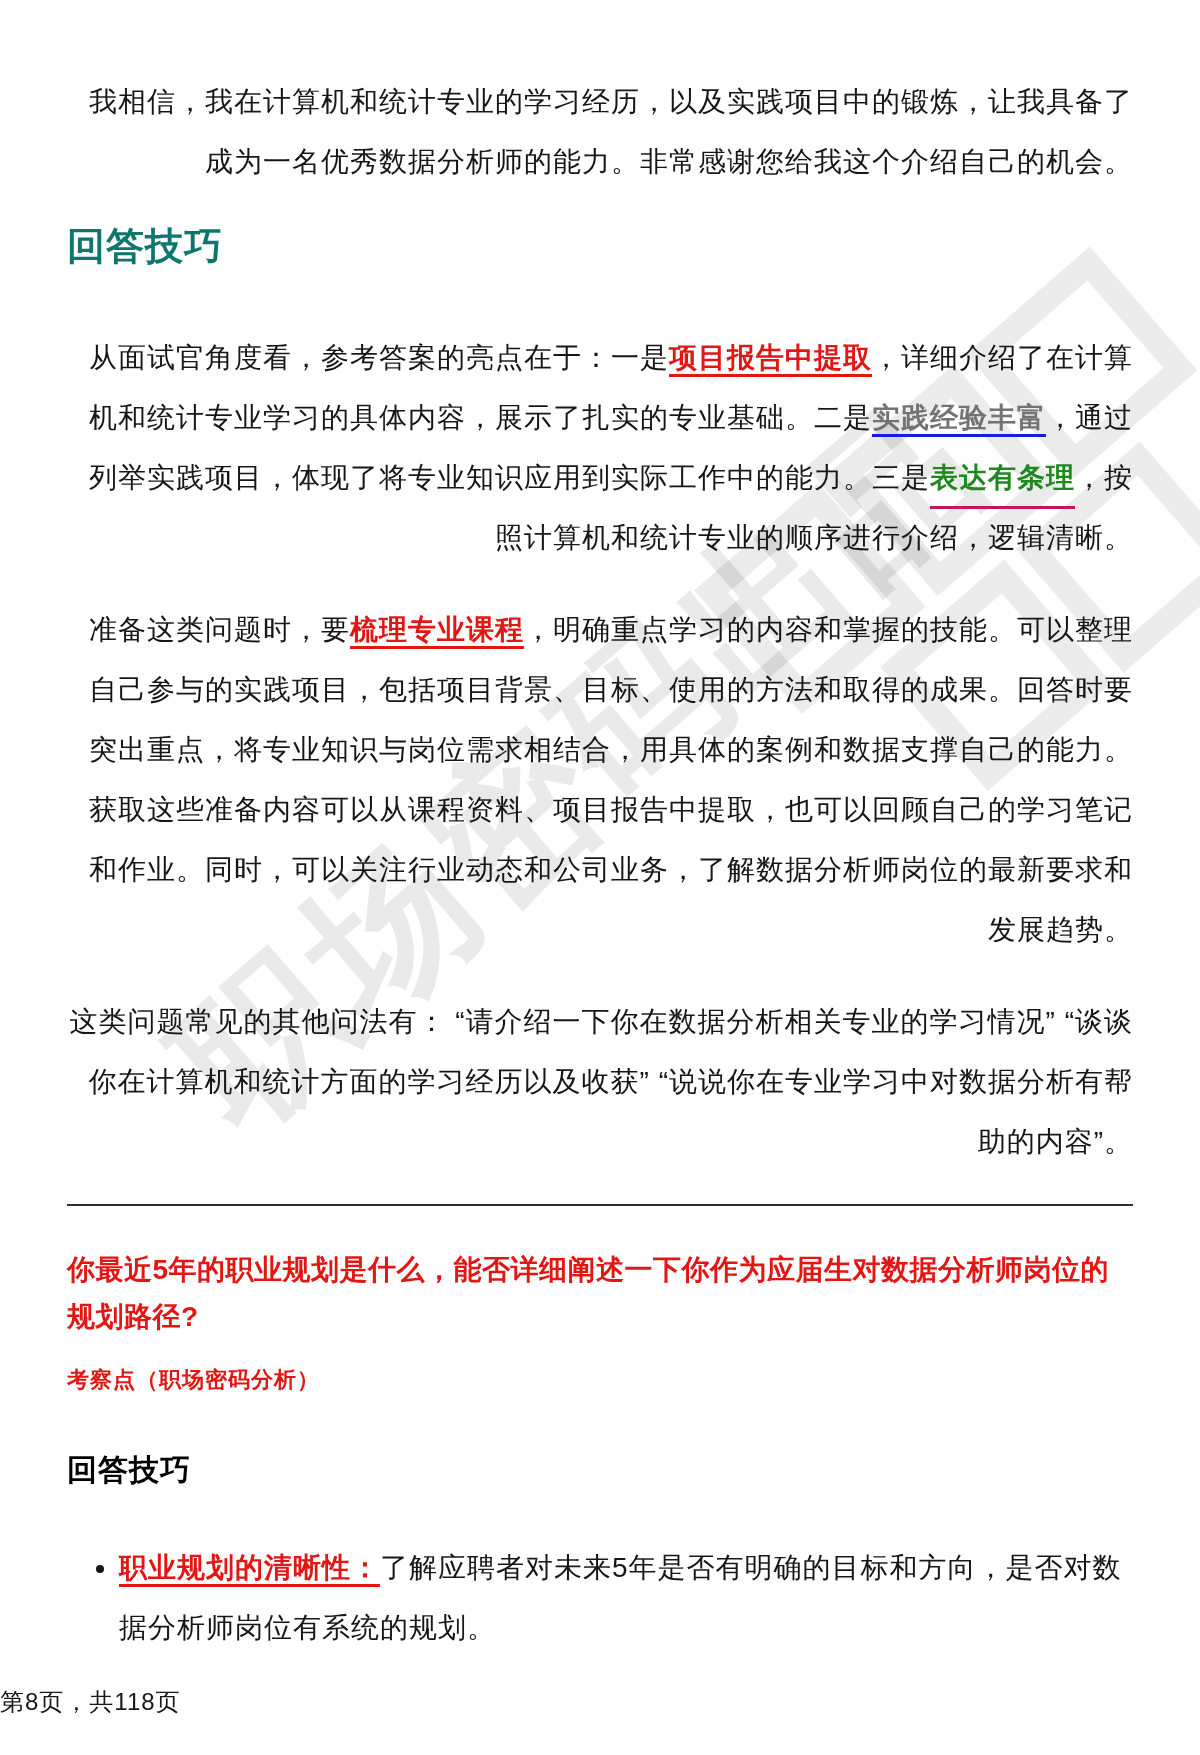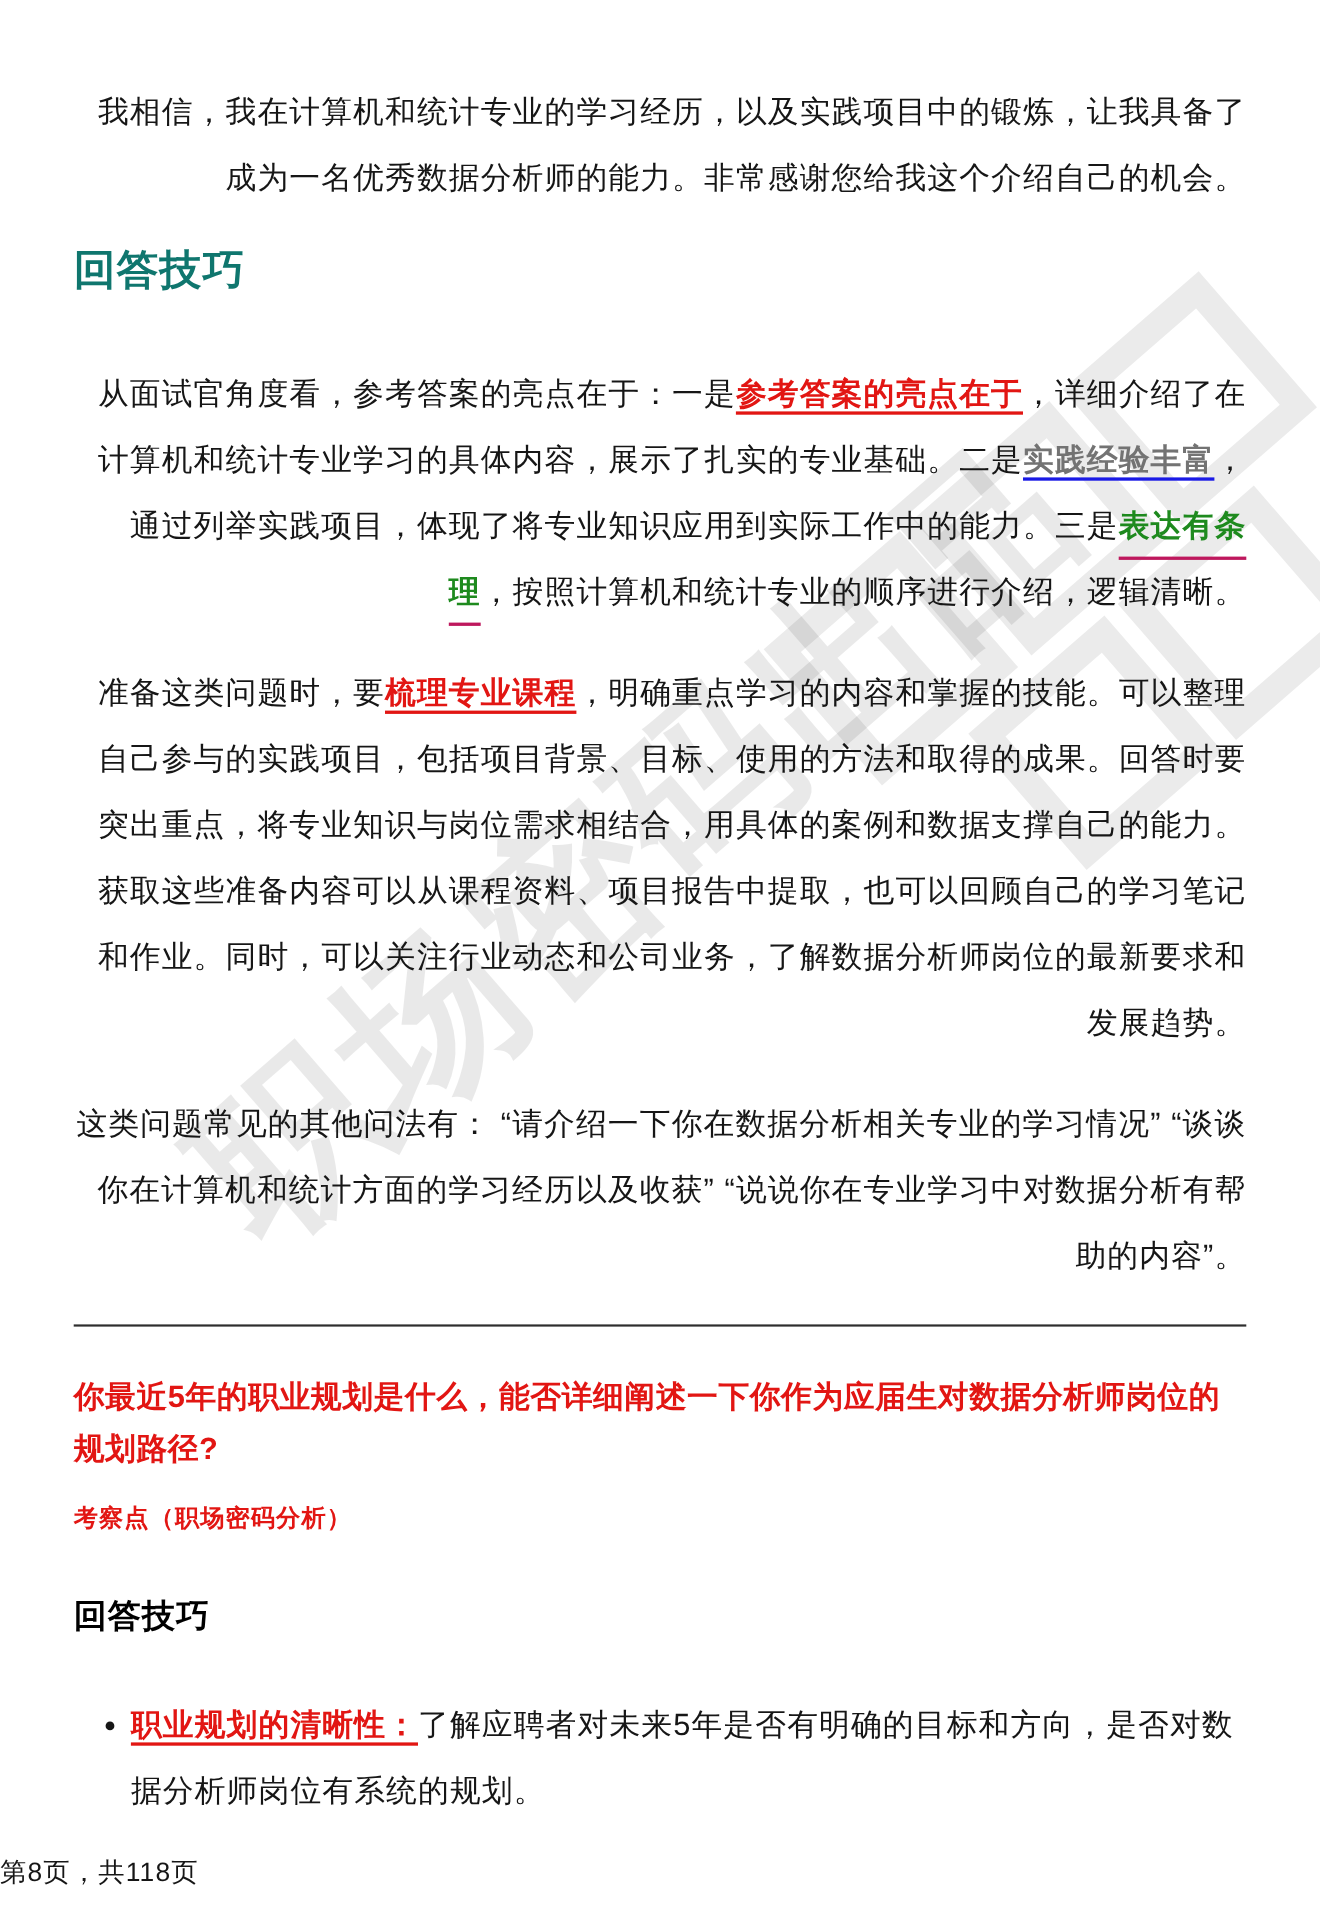--- a/index.html
+++ b/index.html
@@ -148,21 +148,21 @@
       </g>
     </svg>
   </div>
 
   <div class="content">
 
     <p class="para">我相信，我在计算机和统计专业的学习经历，以及实践项目中的锻炼，让我具备了成为一名优秀数据分析师的能力。非常感谢您给我这个介绍自己的机会。</p>
 
     <h2 class="h-main">回答技巧</h2>
 
-    <p class="para"><span>从面试官角度看，参考答案的亮点在于：一是</span><span class="red-link">参考答案的亮点在于</span><span>，详细介绍了在计算机和统计专业学习的具体内容，展示了扎实的专业基础。二是</span><span class="blue-link">实践经验丰富</span><span>，通过列举实践项目，体现了将专业知识应用到实际工作中的能力。三是</span><span class="green-link">表达有条理</span><span>，按照计算机和统计专业的顺序进行介绍，逻辑清晰。</span></p>
+    <p class="para"><span>从面试官角度看，参考答案的亮点在于：一是</span><span class="red-link">项目报告中提取</span><span>，详细介绍了在计算机和统计专业学习的具体内容，展示了扎实的专业基础。二是</span><span class="blue-link">实践经验丰富</span><span>，通过列举实践项目，体现了将专业知识应用到实际工作中的能力。三是</span><span class="green-link">表达有条理</span><span>，按照计算机和统计专业的顺序进行介绍，逻辑清晰。</span></p>
 
     <p class="para"><span>准备这类问题时，要</span><span class="red-link">梳理专业课程</span><span>，明确重点学习的内容和掌握的技能。可以整理自己参与的实践项目，包括项目背景、目标、使用的方法和取得的成果。回答时要突出重点，将专业知识与岗位需求相结合，用具体的案例和数据支撑自己的能力。获取这些准备内容可以从课程资料、项目报告中提取，也可以回顾自己的学习笔记和作业。同时，可以关注行业动态和公司业务，了解数据分析师岗位的最新要求和发展趋势。</span></p>
 
     <p class="para">这类问题常见的其他问法有： “请介绍一下你在数据分析相关专业的学习情况” “谈谈你在计算机和统计方面的学习经历以及收获” “说说你在专业学习中对数据分析有帮助的内容”。</p>
 
     <hr class="divider">
 
     <h3 class="q-red">你最近5年的职业规划是什么，能否详细阐述一下你作为应届生对数据分析师岗位的规划路径?</h3>
 
     <p class="exam-red">考察点（职场密码分析）</p>

